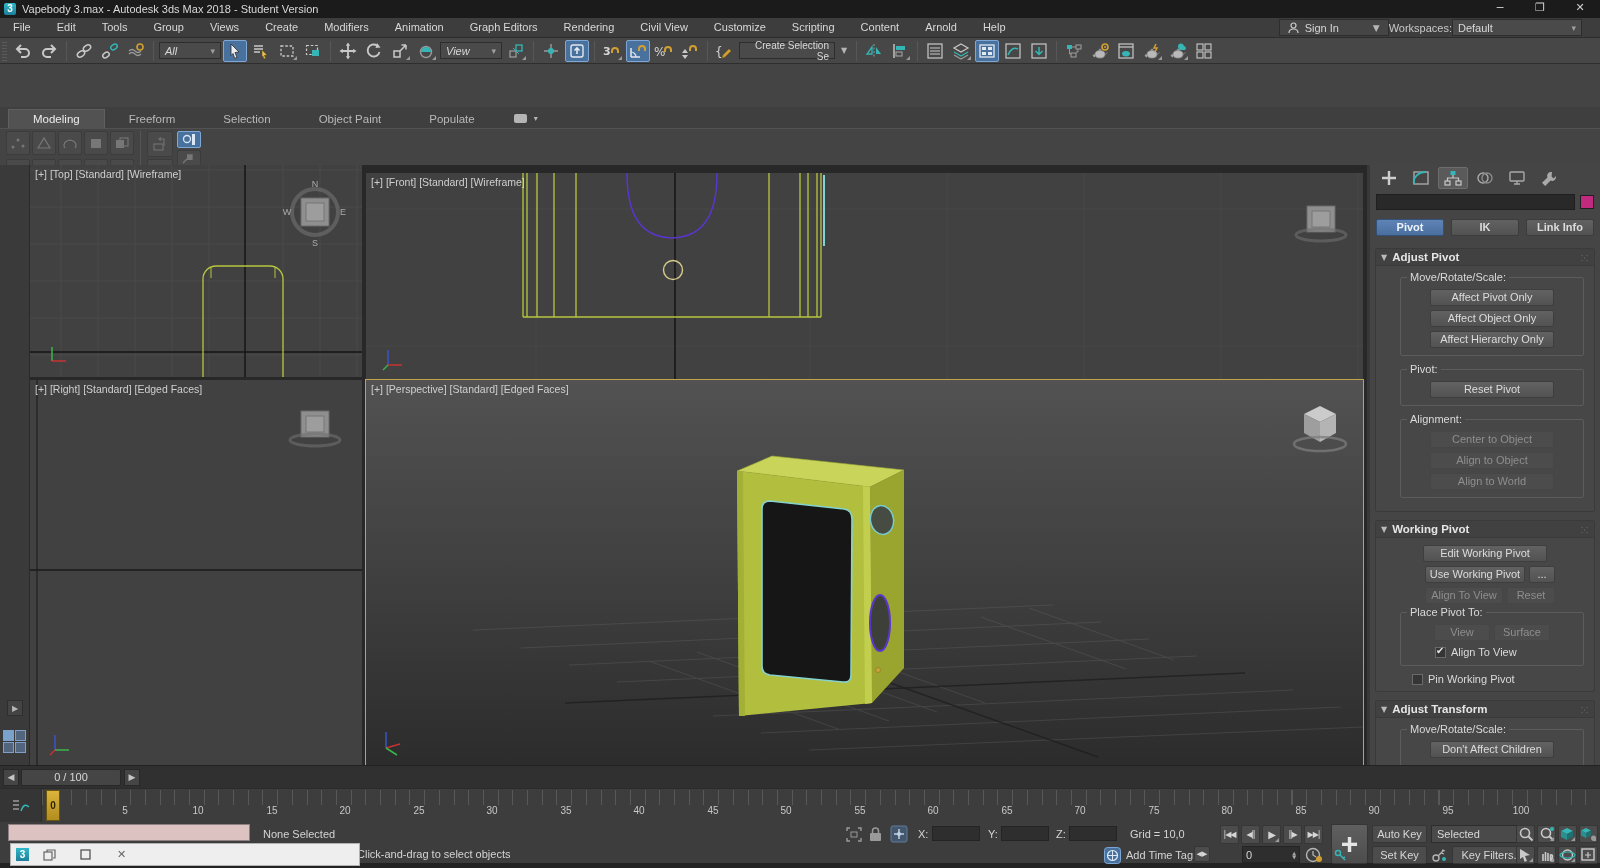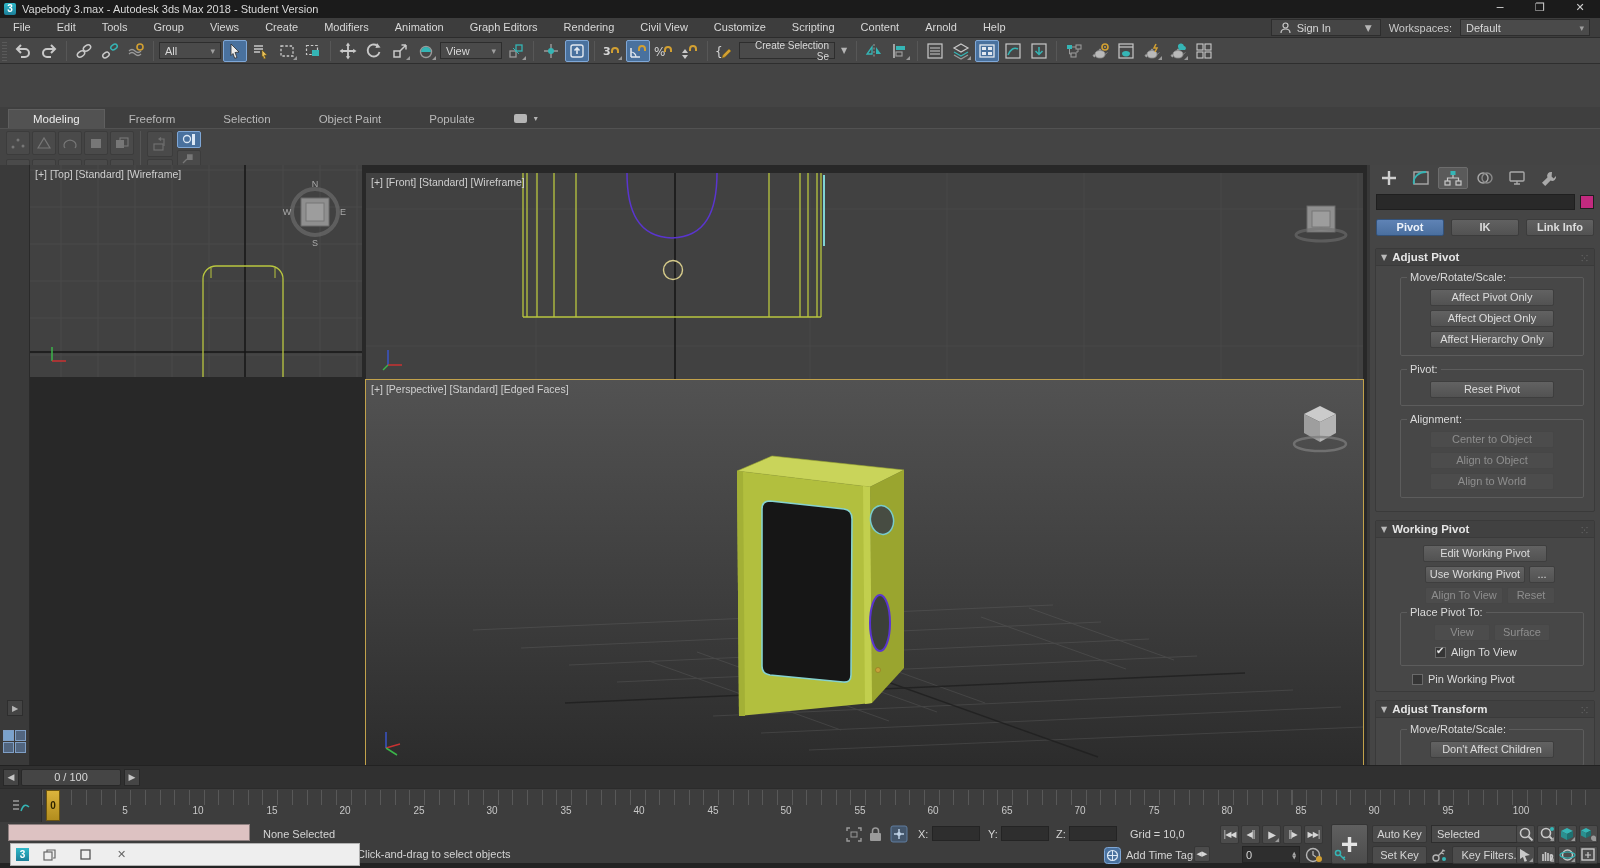--- a/index.html
+++ b/index.html
@@ -10,36 +10,36 @@
   
   .titlebar { position:absolute; left:0; top:0; width:1600px; height:18px; background:#1b1b1b; display:flex; align-items:center; padding-left:4px; }
   .appbadge { width:12px; height:12px; background:linear-gradient(#2fb9c9,#1d7f9a); color:#fff; font-size:10px; font-weight:bold; text-align:center; line-height:12px; border-radius:2px; margin-right:6px; }
   .titletext { color:#d9d9d9; font-size:11px; }
   .wincontrols { margin-left:auto; display:flex; }
   .wc-btn { width:40px; height:18px; text-align:center; line-height:16px; color:#cfcfcf; font-size:11px; }
 
   
   .menubar { position:absolute; left:0; top:18px; width:1600px; height:20px; background:#3d3d3d; border-bottom:1px solid #2c2c2c; display:flex; align-items:center; }
   .menu-item { padding:0 13px; color:#d8d8d8; line-height:19px; }
-  .menubar-right { margin-left:auto; display:flex; align-items:center; gap:8px; padding-right:10px; }
+  .menubar-right { margin-left:auto; display:flex; align-items:center; gap:0; padding-right:18px; }
   .signin { display:flex; align-items:center; gap:6px; background:#454545; border:1px solid #2d2d2d; height:17px; padding:0 8px; min-width:110px; }
   .signin .caret { margin-left:auto; color:#b5b5b5; font-size:9px; }
   .ws-label { color:#c9c9c9; }
   .dd { height:17px; background:#4a4a4a; border:1px solid #2d2d2d; color:#d8d8d8; display:flex; align-items:center; padding:0 5px; }
   .dd .caret { margin-left:auto; color:#9f9f9f; font-size:9px; padding-left:6px; }
   .ws-dd { width:130px; }
 
   
   .toolbar { position:absolute; left:0; top:38px; width:1600px; height:26px; background:#474747; border-bottom:1px solid #2e2e2e; display:flex; align-items:center; gap:2px; padding-left:2px; }
   .drag-handle { width:5px; height:20px; background:repeating-linear-gradient(0deg,#5a5a5a 0 1px,transparent 1px 3px); margin-right:2px; }
   .tb { width:24px; height:22px; display:flex; align-items:center; justify-content:center; border:1px solid transparent; border-radius:2px; position:relative; color:#cfcfcf; }
   .tb.active { background:#49719e; border-color:#7fa7d6; }
   .tb svg { display:block; }
   .tsep { width:1px; height:20px; background:#2e2e2e; border-right:1px solid #575757; margin:0 3px; }
-  .tb-dd { width:62px; }
+  .tb-dd { width:62px;font-style:italic; }
   .tb-field { width:96px;text-align:right; }
   .fly::after { content:""; position:absolute; right:1px; bottom:1px; border-left:4px solid transparent; border-bottom:4px solid #9a9a9a; }
 
   
   .ribbon { position:absolute; left:0; top:64px; width:1600px; height:101px; background:#444; }
   .ribbon-tabs { height:22px; background:#3f3f3f; display:flex; align-items:flex-end; padding-left:8px; border-bottom:1px solid #525252;margin-top:43px; }
   .rtab { padding:3px 24px; color:#b9b9b9; font-size:11.5px; }
   .rtab.active { background:#525252; color:#ececec; border:1px solid #5f5f5f; border-bottom:none; }
   .ribbon-minbtn { margin-left:14px; display:flex; align-items:center; gap:3px; padding-bottom:4px; }
   .ribbon-body { height:78px; position:relative; }
@@ -617,20 +617,38 @@
         </g>
         <g>
           <rect x="941" y="33" width="28" height="26" fill="#8f8f8f" stroke="#6a6a6a"></rect>
           <rect x="946" y="38" width="18" height="16" fill="#9d9d9d" stroke="#777"></rect>
           <ellipse cx="955" cy="62" rx="25" ry="6" fill="none" stroke="#6e6e6e" stroke-width="3" opacity="0.6"></ellipse>
         </g>
       </svg>
       <span class="vp-label">[+] [Front] [Standard] [Wireframe]</span>
     </div>
 
+    <div class="vp" style="left:0;top:215px;width:332px;height:385px">
+      <svg width="332" height="385" viewBox="0 0 332 385">
+        <rect width="332" height="385" fill="#414141"></rect>
+        <path d="M7 0V385" stroke="#262626" stroke-width="1.5"></path>
+        <path d="M0 190H332" stroke="#1a1a1a" stroke-width="1.5"></path>
+        <g>
+          <path d="M25 370v-15" stroke="#3a55c8" stroke-width="1.5"></path>
+          <path d="M25 370h14" stroke="#3bb54a" stroke-width="1.5"></path>
+          <path d="M25 370l-5 5" stroke="#c83232" stroke-width="1.5"></path>
+        </g>
+        <g>
+          <rect x="271" y="31" width="28" height="26" fill="#8f8f8f" stroke="#6a6a6a"></rect>
+          <rect x="276" y="36" width="18" height="16" fill="#9d9d9d" stroke="#777"></rect>
+          <ellipse cx="285" cy="60" rx="25" ry="6" fill="none" stroke="#6e6e6e" stroke-width="3" opacity="0.6"></ellipse>
+        </g>
+      </svg>
+      <span class="vp-label">[+] [Right] [Standard] [Edged Faces]</span>
+    </div>
 
     <div class="vp active" style="left:336px;top:215px;width:997px;height:385px">
       <svg width="997" height="385" viewBox="0 0 997 385">
         <defs>
           <linearGradient id="pgrad" x1="0" y1="0" x2="0" y2="1">
             <stop offset="0" stop-color="#525252"></stop>
               <stop offset="0.55" stop-color="#3e3e3e"></stop>
               <stop offset="1" stop-color="#2c2c2c"></stop>
           </linearGradient>
         </defs>

